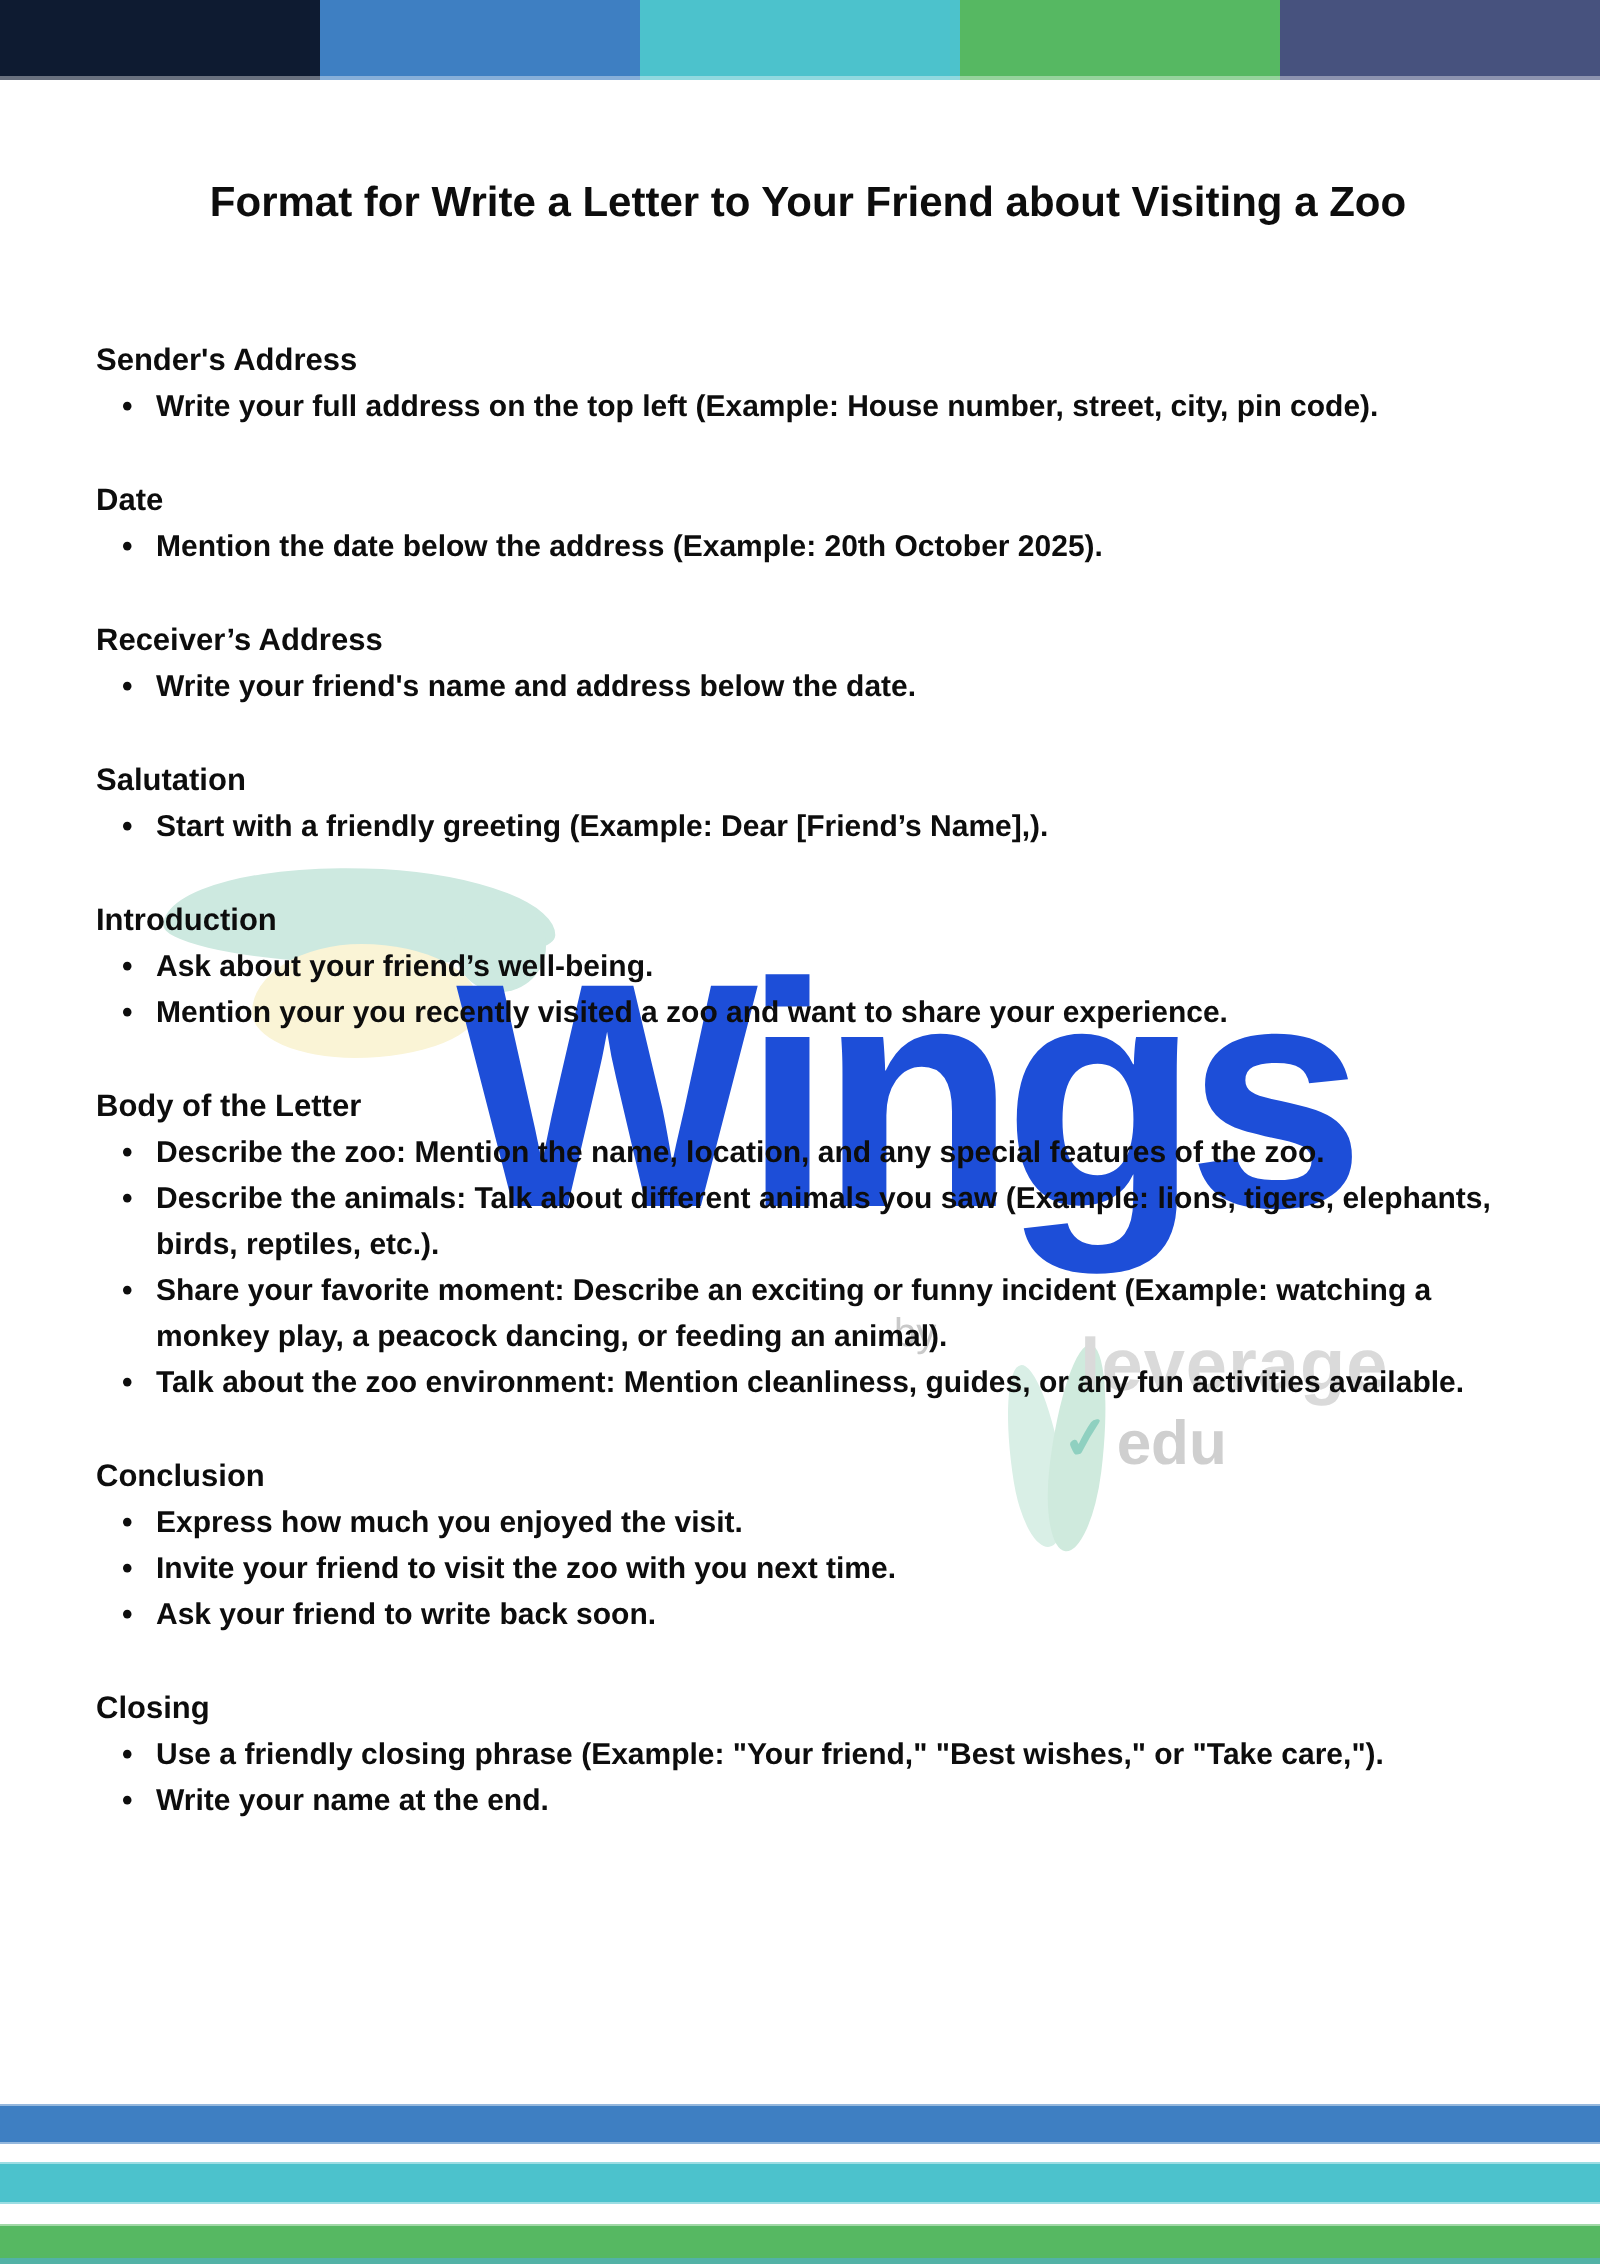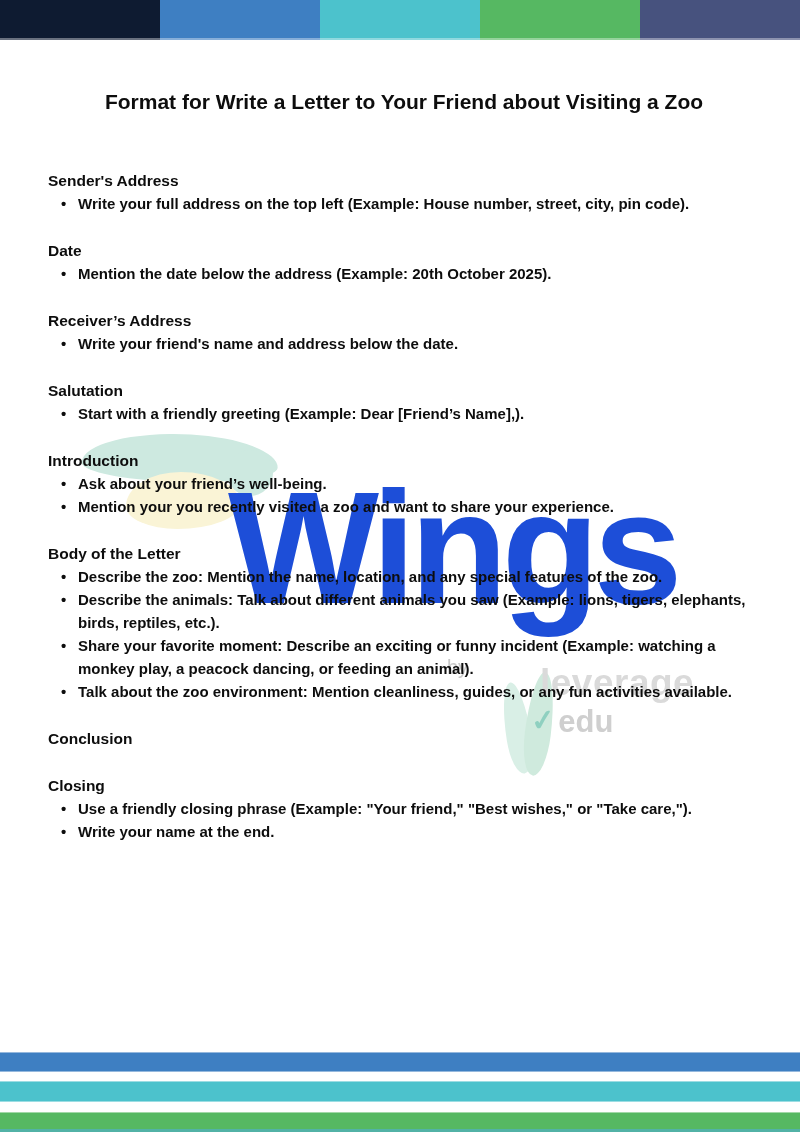--- a/index.html
+++ b/index.html
@@ -131,20 +131,25 @@
       <ul>
         <li>Describe the zoo: Mention the name, location, and any special features of the zoo.</li>
         <li>Describe the animals: Talk about different animals you saw (Example: lions, tigers, elephants, birds, reptiles, etc.).</li>
         <li>Share your favorite moment: Describe an exciting or funny incident (Example: watching a monkey play, a peacock dancing, or feeding an animal).</li>
         <li>Talk about the zoo environment: Mention cleanliness, guides, or any fun activities available.</li>
       </ul>
     </section>
 
     <section class="doc-section">
       <h2>Conclusion</h2>
+      <ul>
+        <li>Express how much you enjoyed the visit.</li>
+        <li>Invite your friend to visit the zoo with you next time.</li>
+        <li>Ask your friend to write back soon.</li>
+      </ul>
     </section>
 
     <section class="doc-section">
       <h2>Closing</h2>
       <ul>
         <li>Use a friendly closing phrase (Example: "Your friend," "Best wishes," or "Take care,").</li>
         <li>Write your name at the end.</li>
       </ul>
     </section>
 

